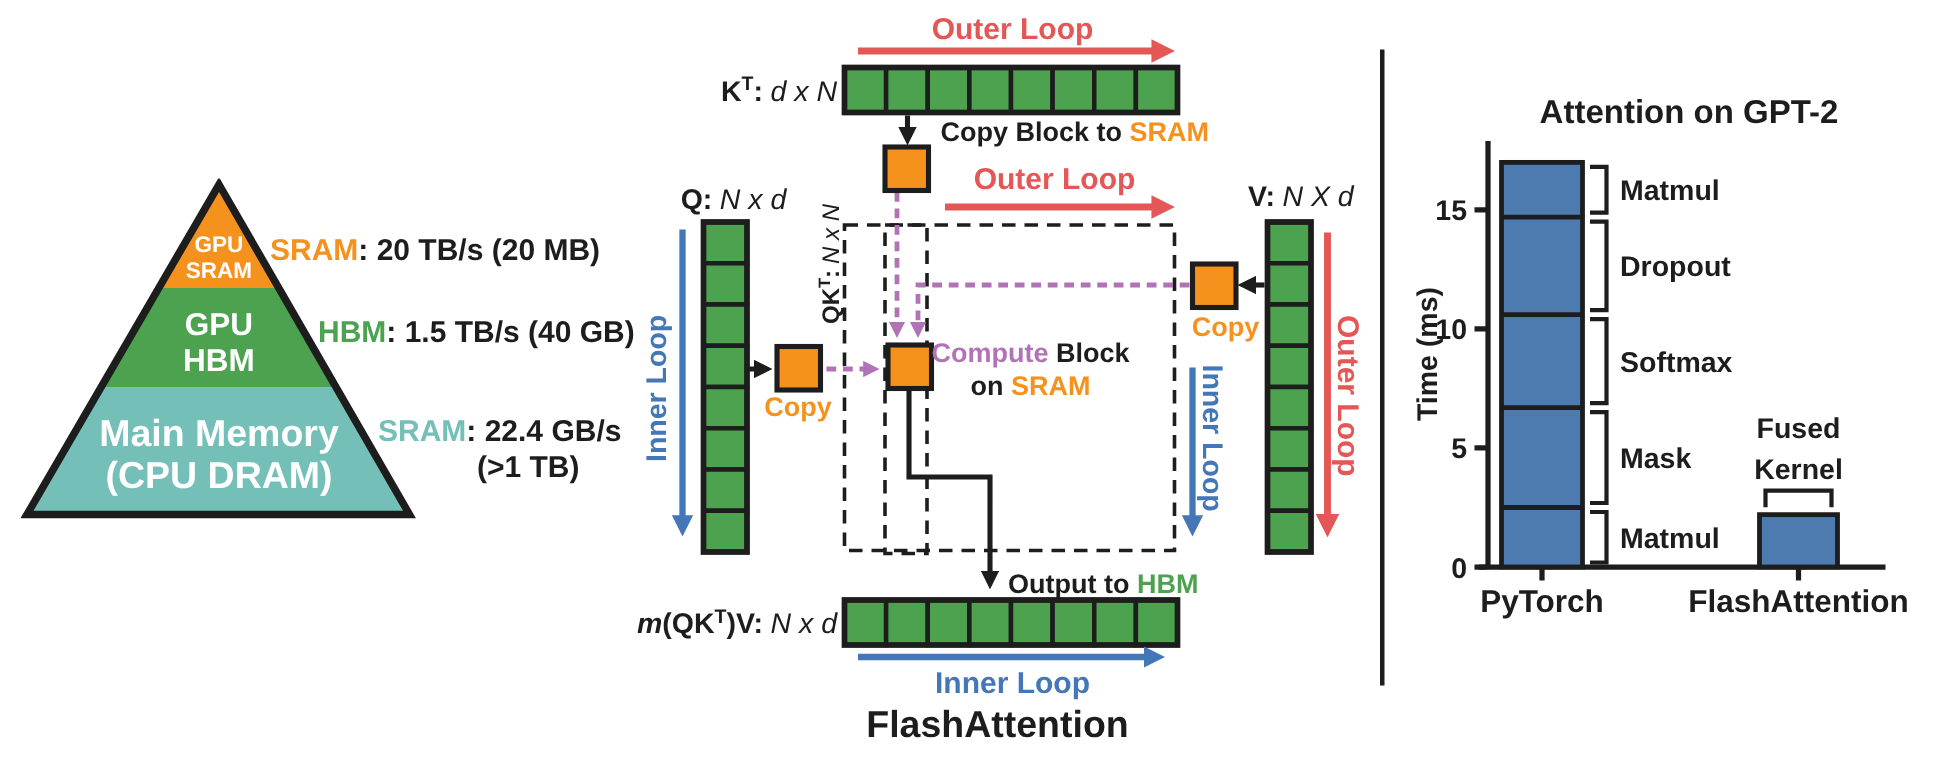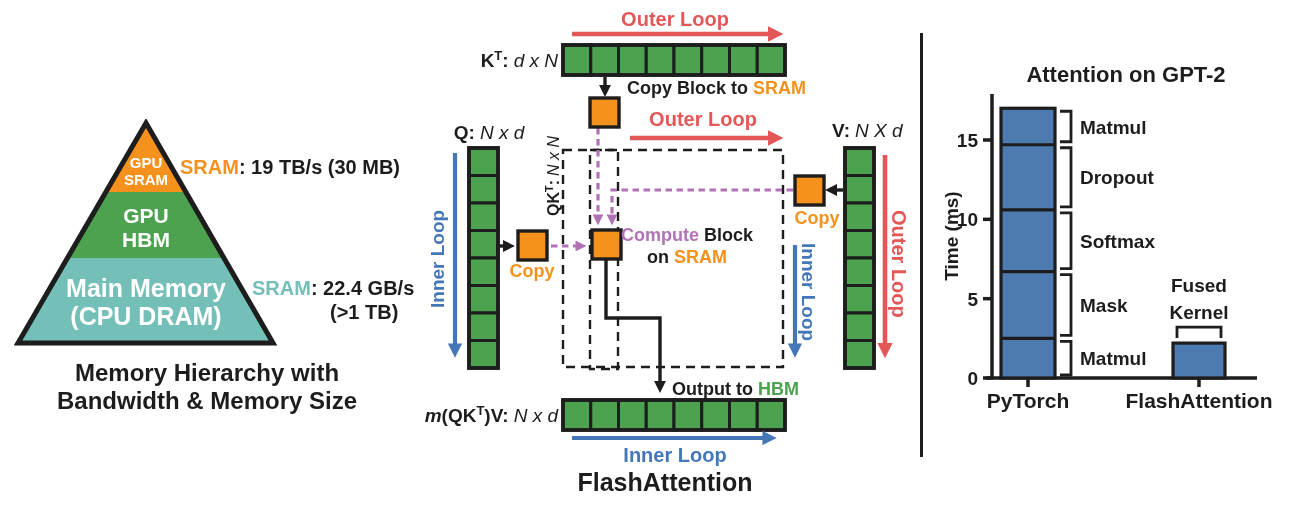--- a/index.html
+++ b/index.html
@@ -47,31 +47,30 @@
     <polygon points="132,4 259,224 4,224" fill="none" stroke="var(--ink)" stroke-width="5"></polygon>
     <text x="132" y="49" text-anchor="middle" class="white" font-size="15">GPU</text>
     <text x="132" y="66" text-anchor="middle" class="white" font-size="15">SRAM</text>
     <text x="132" y="104" text-anchor="middle" class="white" font-size="21">GPU</text>
     <text x="132" y="128" text-anchor="middle" class="white" font-size="21">HBM</text>
     <text x="132" y="178" text-anchor="middle" class="white" font-size="25">Main Memory</text>
     <text x="132" y="206" text-anchor="middle" class="white" font-size="25">(CPU DRAM)</text>
   </svg>
 
   <div class="ann" style="left:180px;top:156px">
-    <span class="c-orange">SRAM</span><span>: 19 TB/s (30 MB)</span>
+    <span class="c-orange">SRAM</span><span>: 20 TB/s (20 MB)</span>
+  </div>
+  <div class="ann" style="left:212px;top:211px">
+    <span class="c-green">HBM</span><span>: 1.5 TB/s (40 GB)</span>
   </div>
   <div class="ann" style="left:252px;top:277px">
     <span class="c-teal">SRAM</span><span>: 22.4 GB/s</span>
   </div>
-  <div class="ann" style="left:330px;top:301px">(&gt;1 TB)</div>
-
-  <div class="cap" style="left:42px;top:359px;width:330px">
-    <div>Memory Hierarchy with</div>
-    <div>Bandwidth &amp; Memory Size</div>
-  </div>
+  <div class="ann" style="left:318px;top:301px">(&gt;1 TB)</div>
+
 
   <svg class="abs" style="left:425px;top:0" width="490" height="507" viewBox="0 0 490 507">
     <defs>
       <marker id="mR" viewBox="0 0 10 10" refX="6" refY="5" markerWidth="3.4" markerHeight="3.4" orient="auto-start-reverse">
           <path d="M0 0L10 5L0 10z" fill="#E35757"></path>
         </marker>
       <marker id="mB" viewBox="0 0 10 10" refX="6" refY="5" markerWidth="3.4" markerHeight="3.4" orient="auto-start-reverse">
           <path d="M0 0L10 5L0 10z" fill="#4377B8"></path>
         </marker>
       <marker id="mK" viewBox="0 0 10 10" refX="6" refY="5" markerWidth="3.6" markerHeight="3.6" orient="auto-start-reverse">

